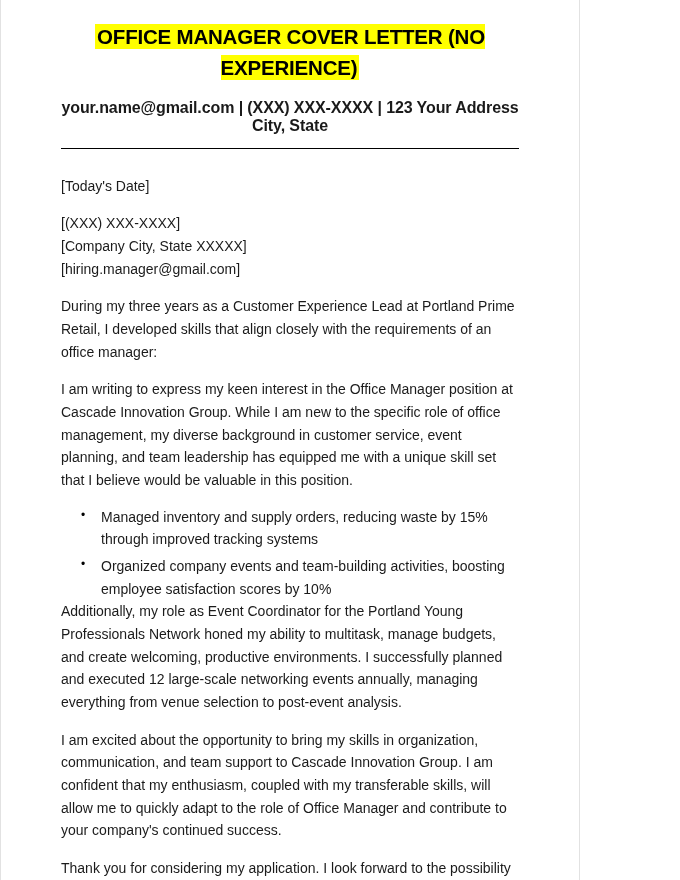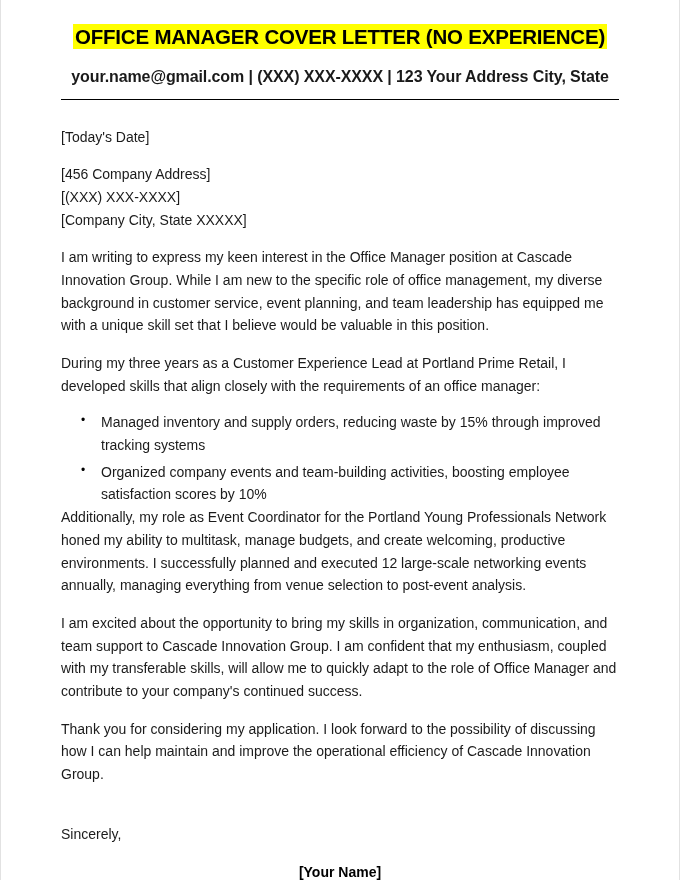--- a/index.html
+++ b/index.html
@@ -10,21 +10,21 @@
   body {
     width: 680px;
     height: 880px;
     font-family: "Liberation Sans", sans-serif;
     overflow: hidden;
   }
 
   .page {
     position: relative;
     box-sizing: border-box;
-    width: 680px;
+    width: 580px;
     height: 880px;
     background: #ffffff;
     border-left: 1px solid #e2e2e2;
     border-right: 1px solid #e2e2e2;
     padding: 0 60px;
   }
 
   
   .doc-header {
     padding-top: 22px;
@@ -123,29 +123,29 @@
     </div>
     <div class="doc-contact">your.name@gmail.com | (XXX) XXX-XXXX | 123 Your Address City, State</div>
     <hr class="header-rule">
   </div>
 
   <div class="letter-body">
 
     <p class="block para">[Today's Date]</p>
 
     <div class="block">
-      <span class="addr-line">[456 Company Address]</span>
       <span class="addr-line">[(XXX) XXX-XXXX]</span>
       <span class="addr-line">[Company City, State XXXXX]</span>
+      <span class="addr-line">[hiring.manager@gmail.com]</span>
     </div>
 
 
+    <p class="block para">During my three years as a Customer Experience Lead at Portland Prime Retail, I developed skills that align closely with the requirements of an office manager:</p>
+
     <p class="block para">I am writing to express my keen interest in the Office Manager position at Cascade Innovation Group. While I am new to the specific role of office management, my diverse background in customer service, event planning, and team leadership has equipped me with a unique skill set that I believe would be valuable in this position.</p>
-
-    <p class="block para">During my three years as a Customer Experience Lead at Portland Prime Retail, I developed skills that align closely with the requirements of an office manager:</p>
 
     <ul class="bullets">
       <li>Managed inventory and supply orders, reducing waste by 15% through improved tracking systems</li>
       <li>Organized company events and team-building activities, boosting employee satisfaction scores by 10%</li>
     </ul>
 
     <p class="block para">Additionally, my role as Event Coordinator for the Portland Young Professionals Network honed my ability to multitask, manage budgets, and create welcoming, productive environments. I successfully planned and executed 12 large-scale networking events annually, managing everything from venue selection to post-event analysis.</p>
 
     <p class="block para">I am excited about the opportunity to bring my skills in organization, communication, and team support to Cascade Innovation Group. I am confident that my enthusiasm, coupled with my transferable skills, will allow me to quickly adapt to the role of Office Manager and contribute to your company's continued success.</p>
 

